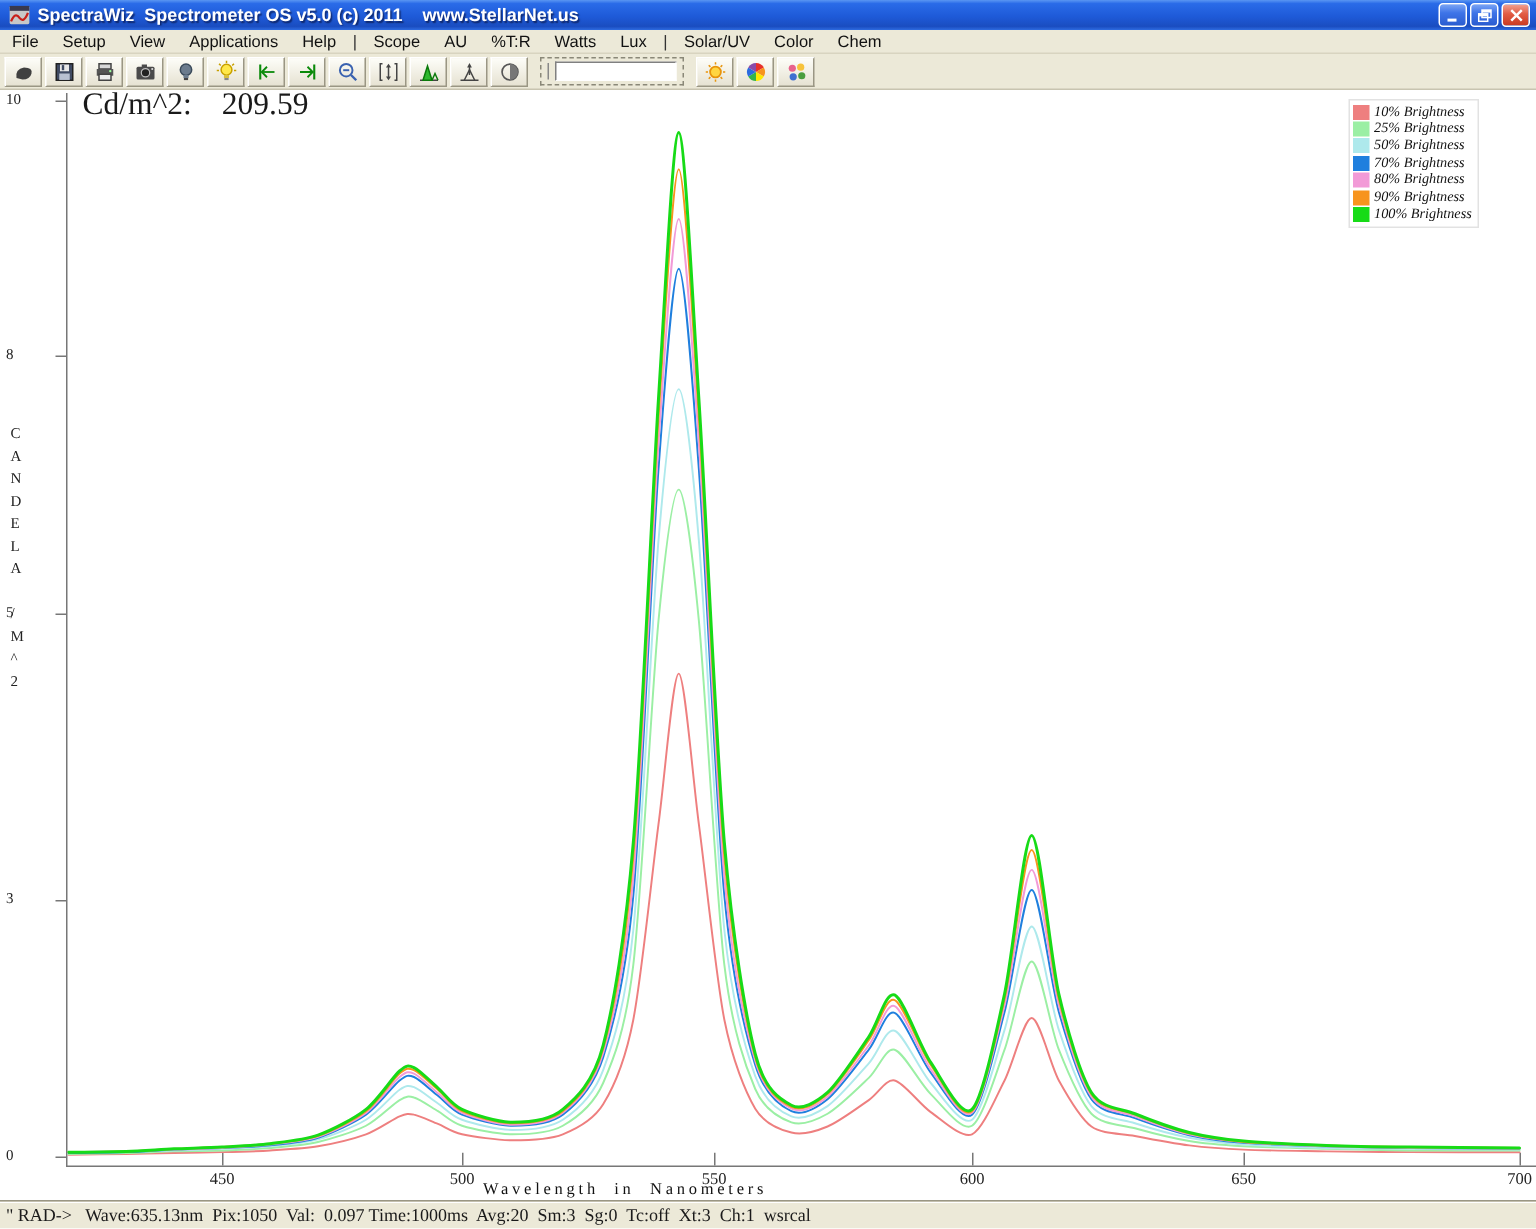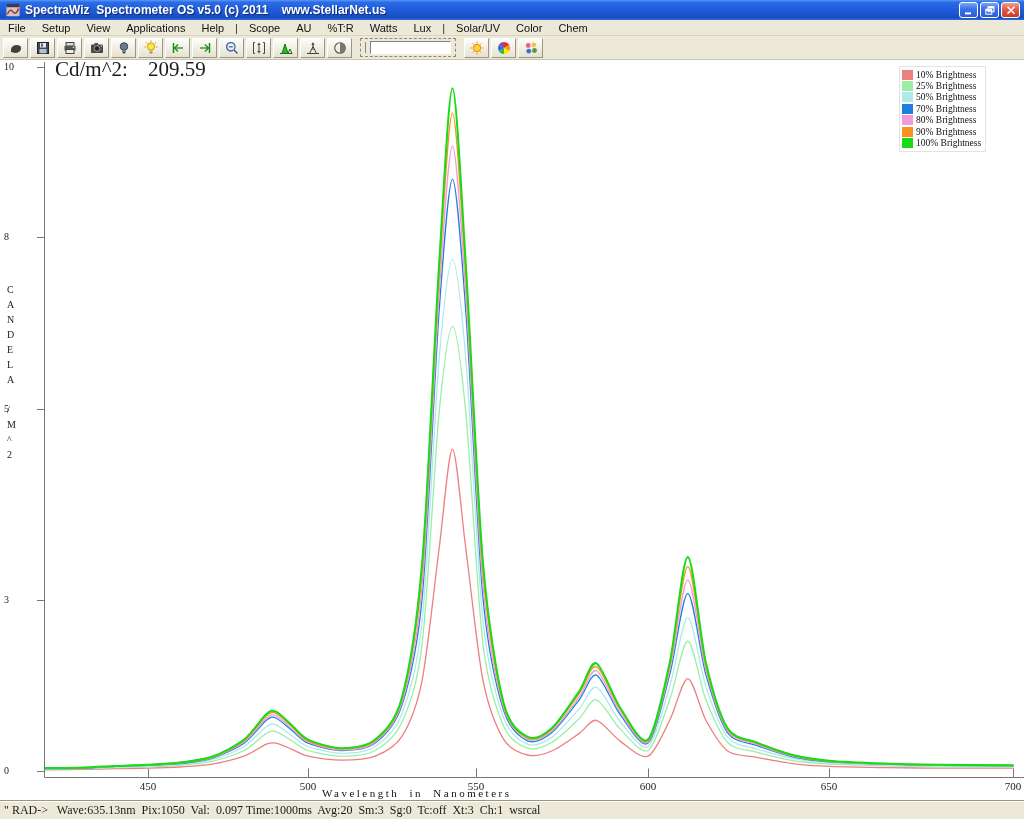--- a/index.html
+++ b/index.html
@@ -54,21 +54,21 @@
   .ylabel-stack { position:absolute; left:7px; top:282px; z-index:2; white-space:pre;
     font-family:"Liberation Serif", serif; font-size:10px; line-height:15px; color:#222; }
   .xlabel { position:absolute; left:322px; top:787px; z-index:2;
     font-family:"Liberation Serif", serif; font-size:11px; letter-spacing:2.5px;
     word-spacing:5px; color:#111; }
   .legend { position:absolute; left:899px; top:66px; z-index:2; background:#fff;
     border:1px solid #E2E2E2; padding:2px 4px 2px 2px; }
   .legend-row { display:flex; align-items:center; height:11.4px; }
   .legend-swatch { width:11px; height:10px; margin-right:3px; flex:0 0 auto; }
   .legend-label { font-family:"Liberation Serif", serif; font-size:9.5px; color:#111;
-    white-space:nowrap; }
+    white-space:nowrap;font-style:italic; }
 
   
   .statusbar { position:absolute; left:0; top:800px; width:1024px; height:19px; z-index:9;
     background:#ECE9D8; border-top:1px solid #9A9684; box-shadow:inset 0 1px 0 #fff;
     display:flex; align-items:center; padding-left:4px;
     font-family:"Liberation Serif", serif; font-size:12px; color:#1a1a1a; white-space:pre; }
 </style>
 </head>
 <body>
 

